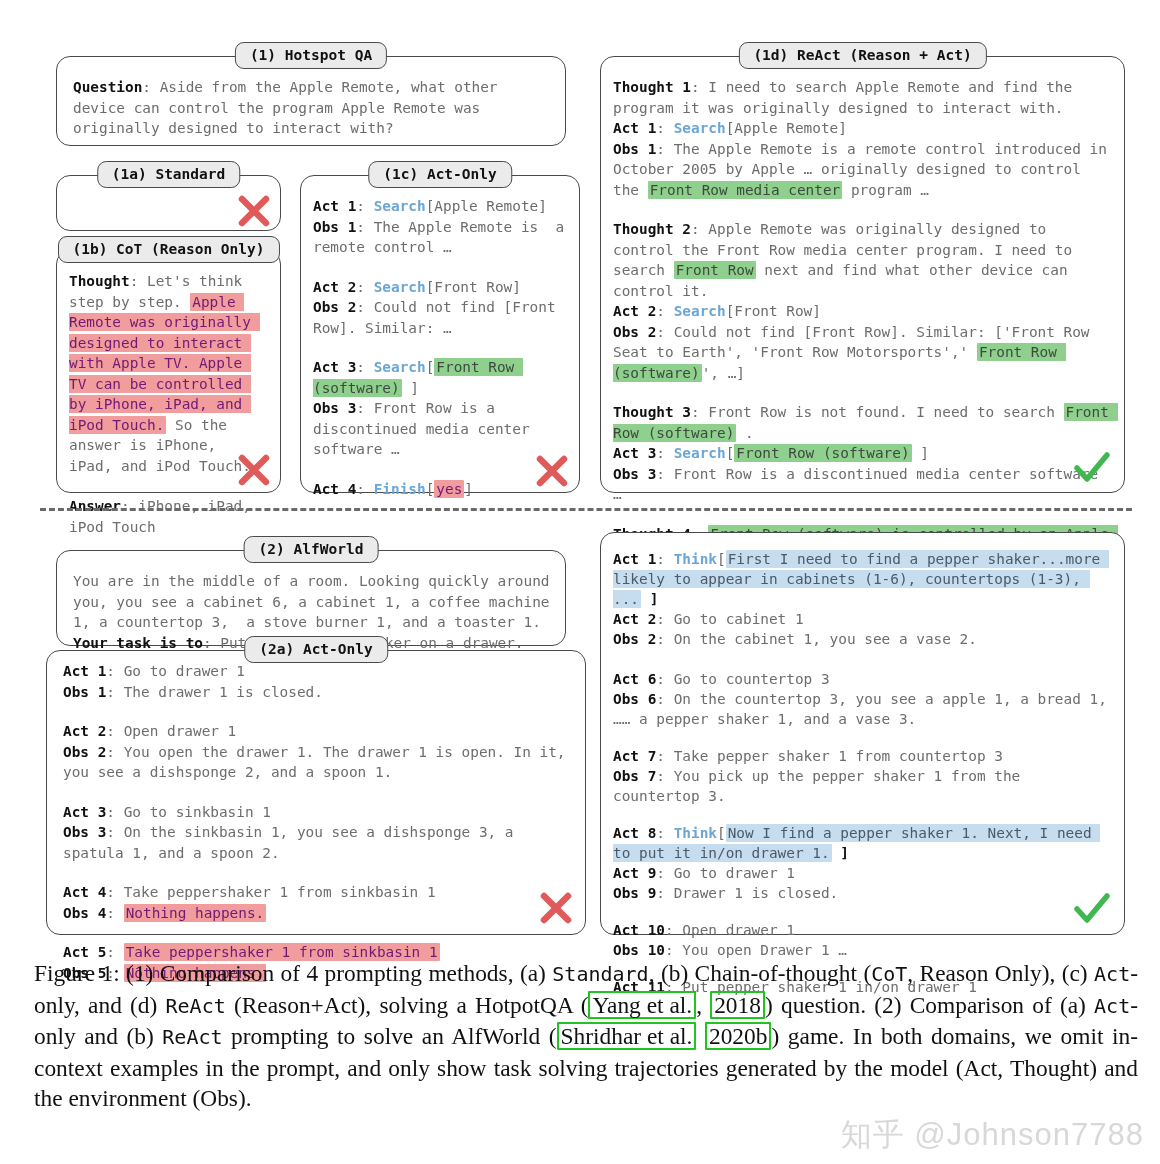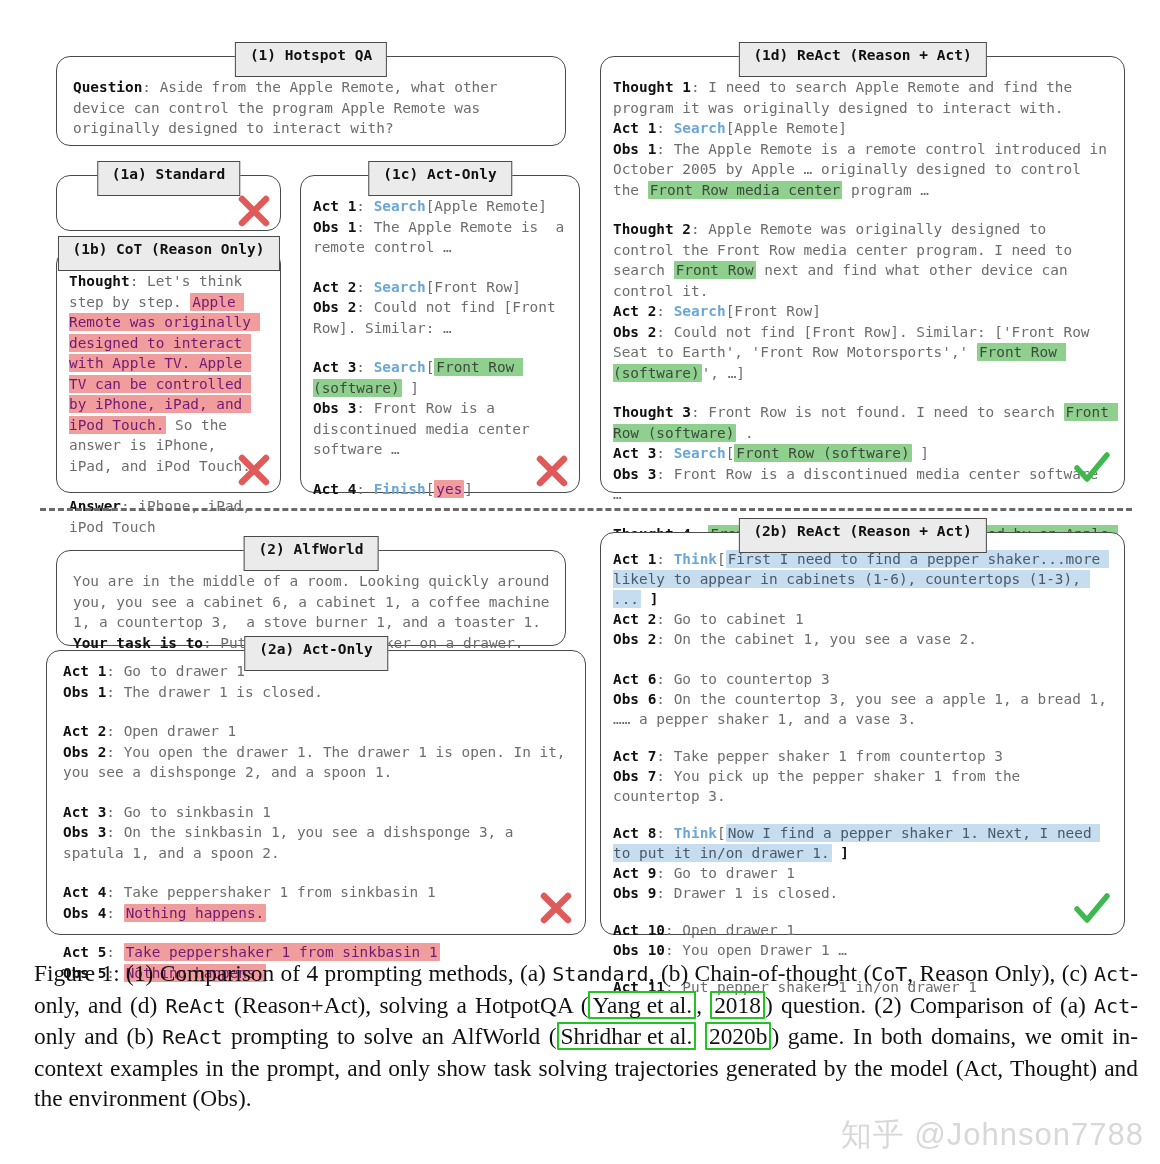--- a/index.html
+++ b/index.html
@@ -20,22 +20,22 @@
     background:#ffffff;
     box-sizing:border-box;
   }
   .panel-title{
     position:absolute;
     top:-15px;
     left:50%;
     transform:translateX(-50%);
     background:#ebebeb;
     border:1.6px solid #4a4a4a;
-    border-radius:0;
-    padding:4px 14px 13px 14px;
+    border-radius:9px;
+    padding:4px 14px 5px 14px;
     font-family:"DejaVu Sans Mono", monospace;
     font-weight:bold;
     font-size:14.5px;
     color:#111;
     white-space:nowrap;
     letter-spacing:0px;
     z-index:5;
   }
   .panel-body{
     padding:18px 14px 10px 16px;
@@ -210,21 +210,20 @@
       <span class="ln"><b class="k">Obs 5</b><span>: </span><span class="hr">Nothing happens.</span></span>
     </div>
     <div class="mark" style="left:490px;top:238px;">
       <svg width="38" height="38" viewBox="0 0 38 38">
           <path d="M7 7 L31 31 M31 7 L7 31" stroke="#e05a5a" stroke-width="6.5" stroke-linecap="round"></path>
         </svg>
     </div>
   </div>
 
   <div class="panel" style="left:600px;top:532px;width:525px;height:403px;">
-    <div class="panel-title">(2b) ReAct (Reason + Act)</div>
     <div class="panel-body" style="padding:16px 10px 8px 12px;line-height:20px;">
 
       <span class="ln"><b class="k">Act 1</b>: <span class="tool">Think</span><span>[</span><span class="hb">First I need to find a pepper shaker...more likely to appear in cabinets (1-6), countertops (1-3), ...</span><b class="k"> ]</b></span><br>
       <span class="ln"><b class="k">Act 2</b><span>: Go to cabinet 1</span></span><br>
       <span class="ln"><b class="k">Obs 2</b><span>: On the cabinet 1, you see a vase 2.</span></span>
 
       <div style="height:10px;"></div>
       <div style="height:10px;"></div>
 
       <span class="ln"><b class="k">Act 6</b><span>: Go to countertop 3</span></span><br>

